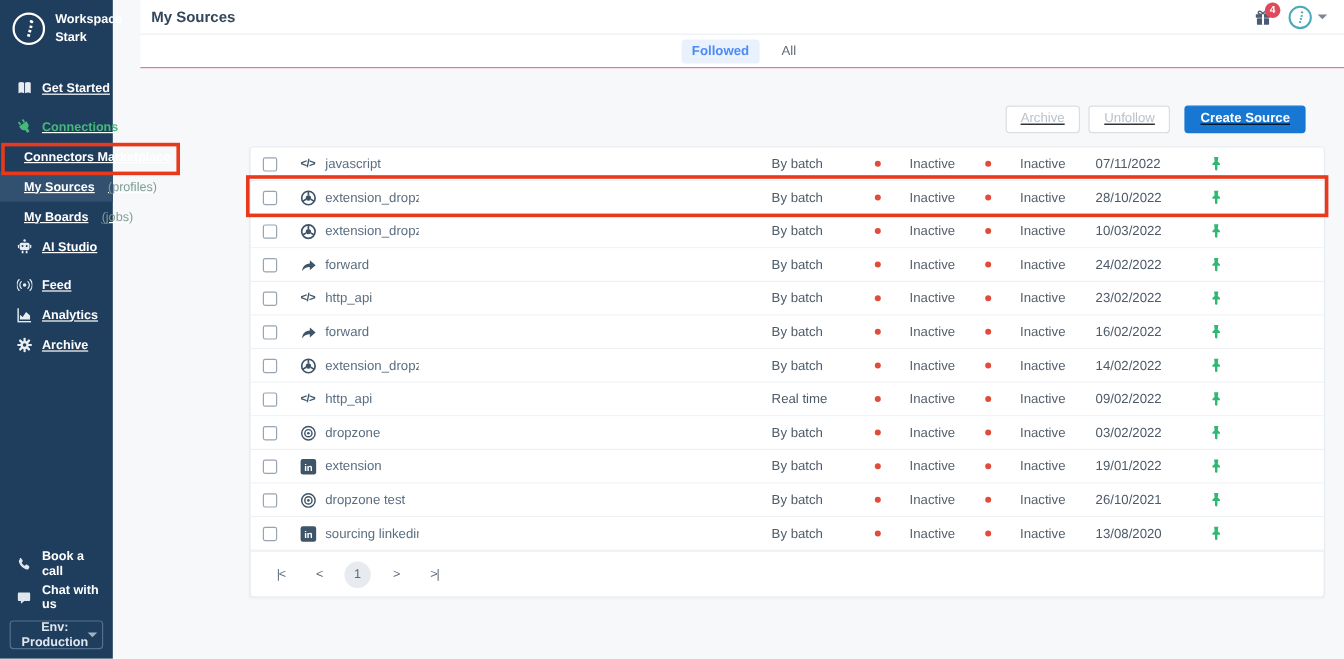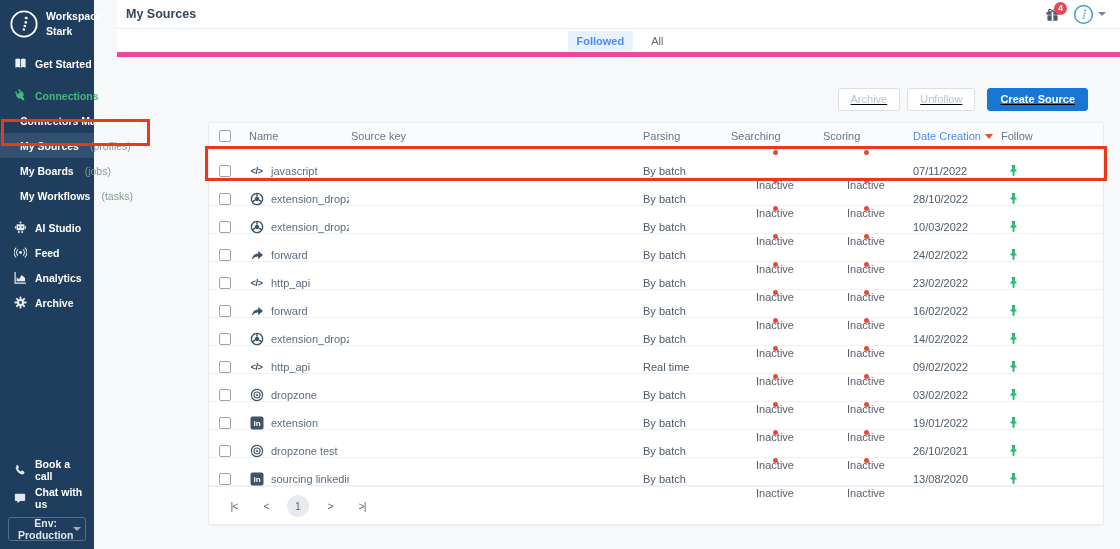--- a/index.html
+++ b/index.html
@@ -9,21 +9,21 @@
   }
   *{box-sizing:border-box;margin:0;padding:0;font-family:"Liberation Sans",sans-serif;}
   html,body{width:1120px;height:549px;overflow:hidden;}
   body{position:relative;background:#f7f8fa;}
 
   
   .sidebar{position:absolute;left:0;top:0;width:94px;height:549px;background:var(--sidebar-bg);color:#fff;z-index:2;}
   .ws{display:flex;align-items:center;gap:7px;padding:9px 6px 2px 9px;}
   .ws-logo{width:30px;height:30px;color:#fff;flex:0 0 auto;}
   .ws-name div{font-size:10.5px;font-weight:700;line-height:1.4;}
-  #side-nav{margin-top:10px;}
+  #side-nav{margin-top:20px;text-decoration:underline;}
   .nav-item{display:flex;align-items:center;gap:8px;height:25px;padding:0 6px 0 13px;font-size:10.5px;font-weight:700;cursor:pointer;white-space:nowrap;}
   .nav-item .nav-icon{width:14px;display:inline-flex;justify-content:center;align-items:center;color:#e8edf2;flex:0 0 auto;}
   .nav-item.sub{padding-left:20px;}
   .nav-item.green{color:var(--green);}
   .nav-item.green .nav-icon{color:var(--green);}
   .nav-item.selected{background:var(--sidebar-selected);}
   .nav-suffix{color:var(--suffix);font-weight:400;margin-left:3px;}
   #side-nav .nav-item:nth-child(2),#side-nav .nav-item:nth-child(7){margin-top:7px;}
   .side-footer{position:absolute;left:0;right:0;bottom:8px;padding:0 8px;}
   .foot-item{display:flex;align-items:center;gap:9px;height:28px;font-size:10.5px;font-weight:700;padding-left:6px;cursor:pointer;}
@@ -35,21 +35,21 @@
   .main{position:absolute;left:117px;top:0;right:0;height:549px;}
   .topbar{height:29px;background:#fff;border-bottom:1px solid #e9ecef;display:flex;align-items:center;padding:0 14px 0 9px;}
   .page-title{font-size:12.5px;font-weight:700;color:#33475b;}
   .top-right{margin-left:auto;display:flex;align-items:center;gap:13px;}
   .gift-wrap{position:relative;color:#4a5a72;cursor:pointer;display:inline-flex;}
   .badge{position:absolute;top:-5px;right:-7px;min-width:13px;height:13px;border-radius:7px;background:var(--badge-red);color:#fff;font-size:8.5px;font-weight:700;display:flex;align-items:center;justify-content:center;padding:0 3px;}
   .avatar-wrap{display:flex;align-items:center;gap:4px;cursor:pointer;}
   .avatar{width:21px;height:21px;color:var(--avatar-teal);display:inline-flex;}
   .caret-gray{width:0;height:0;border-left:4px solid transparent;border-right:4px solid transparent;border-top:4px solid #7a8794;}
 
-  .tabsbar{height:28px;background:#fff;border-bottom:5px solid #ec4899;display:flex;align-items:center;justify-content:center;gap:12px;}
+  .tabsbar{height:28px;background:#fff;border-bottom:1px solid #ec4899;display:flex;align-items:center;justify-content:center;gap:12px;}
   .tab{font-size:11px;color:#5f6b7a;padding:4px 6px;cursor:pointer;}
   .tab.active{background:#e9f1fd;color:var(--accent-blue);border-radius:3px;padding:4px 9px;font-weight:700;}
 
   .content{position:absolute;left:0;top:57px;right:0;bottom:0;background:#f7f8fa;}
   .toolbar{position:absolute;top:30px;left:91px;width:896px;height:24px;display:flex;align-items:center;}
   .search-input{width:156px;height:23px;border:1px solid #d6dce2;border-radius:3px;padding:0 8px;font-size:11px;color:#44505c;background:#fff;margin-left:5px;outline:none;}
   .search-input::placeholder{color:#9aa4ae;}
   .btn-group{margin-left:auto;display:flex;gap:7px;margin-right:16px;text-decoration:underline;}
   .btn{height:23px;padding:0 12px;font-size:11px;border-radius:3px;border:1px solid #d9dfe5;background:#fff;color:#b9c2cb;cursor:pointer;}
   .btn.primary{background:var(--primary-btn);border-color:var(--primary-btn);color:#fff;font-weight:700;margin-left:5px;}
@@ -59,21 +59,21 @@
   .thead-row,.trow{display:grid;grid-template-columns:32px 108px 292px 88px 92px 90px 82px 1fr;align-items:center;}
   .thead-row{height:27px;background:#fafbfc;border-bottom:1px solid #e8ebef;color:#67768a;font-size:11px;border-radius:3px 3px 0 0;}
   .trow{height:28px;border-bottom:1px solid #eef1f4;background:#fff;font-size:11px;cursor:pointer;}
   .cb{width:12px;height:12px;border:1.5px solid #98a4b1;border-radius:2px;background:#fff;justify-self:center;cursor:pointer;}
   .cell-name{display:flex;align-items:center;gap:7px;padding-left:8px;color:#5a6e80;overflow:hidden;white-space:nowrap;}
   .cell-name .src-icon{color:#3e5468;display:inline-flex;width:15px;justify-content:center;flex:0 0 auto;}
   .code-glyph{font-size:9.5px;font-weight:700;letter-spacing:-0.5px;color:#3e5468;}
   .cell-key{padding-left:2px;}
   .masked{width:172px;height:9px;border-radius:1px;background:repeating-linear-gradient(90deg,#d2d7dc 0 2px,#e9ecef 2px 4px,#dfe3e7 4px 7px);filter:blur(.3px);}
   .cell-plain{padding-left:2px;color:#4d5a68;}
-  .cell-status{display:flex;align-items:center;gap:24px;color:#57616d;flex-direction:column;}
+  .cell-status{display:flex;align-items:center;gap:24px;color:#57616d;}
   .dot{width:5px;height:5px;border-radius:50%;background:var(--status-red);flex:0 0 auto;}
   .cell-follow{padding-left:14px;color:var(--pin-green);display:flex;align-items:center;}
   .hdr-label{padding-left:8px;}
   .hdr-plain{padding-left:2px;}
   .hdr-sorted{padding-left:2px;color:var(--accent-blue);display:flex;align-items:center;gap:4px;cursor:pointer;}
   .sort-caret{width:0;height:0;border-left:4px solid transparent;border-right:4px solid transparent;border-top:5px solid #e25038;}
 
   .pagination{height:38px;display:flex;align-items:center;padding-left:14px;gap:10px;border-top:1px solid #f0f2f5;}
   .pg{min-width:22px;height:22px;display:flex;align-items:center;justify-content:center;font-size:10.5px;color:#5c6a79;cursor:pointer;letter-spacing:-1px;}
   .pg.current{background:#e7eaee;border-radius:50%;letter-spacing:0;}
@@ -126,24 +126,20 @@
       <div class="nav-item sub">
         <span class="nav-label">Connectors Marketplace</span>
       </div>
       <div class="nav-item sub selected">
         <span class="nav-label">My Sources</span>
         <span class="nav-suffix">(profiles)</span>
       </div>
       <div class="nav-item sub">
         <span class="nav-label">My Boards</span>
         <span class="nav-suffix">(jobs)</span>
-      </div>
-      <div class="nav-item sub">
-        <span class="nav-label">My Workflows</span>
-        <span class="nav-suffix">(tasks)</span>
       </div>
       <div class="nav-item">
         <span class="nav-icon">
           <svg viewBox="0 0 14 14" width="13" height="13">
             <circle cx="7" cy="1.6" r="1.1" fill="currentColor"></circle>
             <rect x="2.6" y="3.6" width="8.8" height="6.4" rx="1.4" fill="currentColor"></rect>
             <rect x="1" y="5.4" width="1.1" height="3" rx="0.5" fill="currentColor"></rect>
             <rect x="11.9" y="5.4" width="1.1" height="3" rx="0.5" fill="currentColor"></rect>
             <rect x="4.4" y="10.6" width="1.6" height="2.4" fill="currentColor"></rect>
             <rect x="8" y="10.6" width="1.6" height="2.4" fill="currentColor"></rect>
@@ -249,33 +245,20 @@
   <div class="content">
     <div class="toolbar">
       <span class="btn-group">
         <button class="btn">Archive</button>
         <button class="btn">Unfollow</button>
         <button class="btn primary">Create Source</button>
       </span>
     </div>
 
     <section class="card">
-      <div class="thead-row">
-        <span class="cb"></span>
-        <span class="hdr-label">Name</span>
-        <span class="hdr-plain">Source key</span>
-        <span class="hdr-plain">Parsing</span>
-        <span class="hdr-plain">Searching</span>
-        <span class="hdr-plain">Scoring</span>
-        <span class="hdr-sorted">
-          <span>Date Creation</span>
-          <span class="sort-caret"></span>
-        </span>
-        <span class="hdr-plain" style="padding-left:8px;">Follow</span>
-      </div>
       <div id="rows">
           <div class="trow">
             <span class="cb"></span>
             <span class="cell-name">
               <span class="src-icon">
                 <span class="code-glyph">&lt;/&gt;</span>
               </span>
               <span>javascript</span>
             </span>
             <span class="cell-key"><span class="masked"></span></span>

